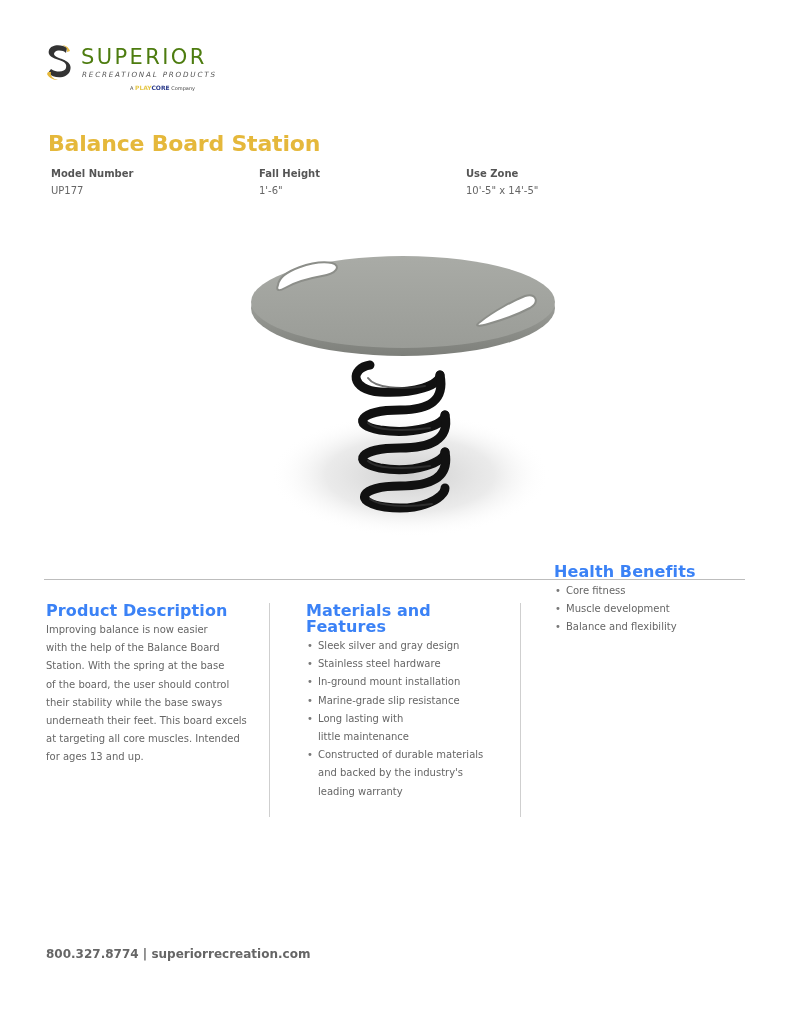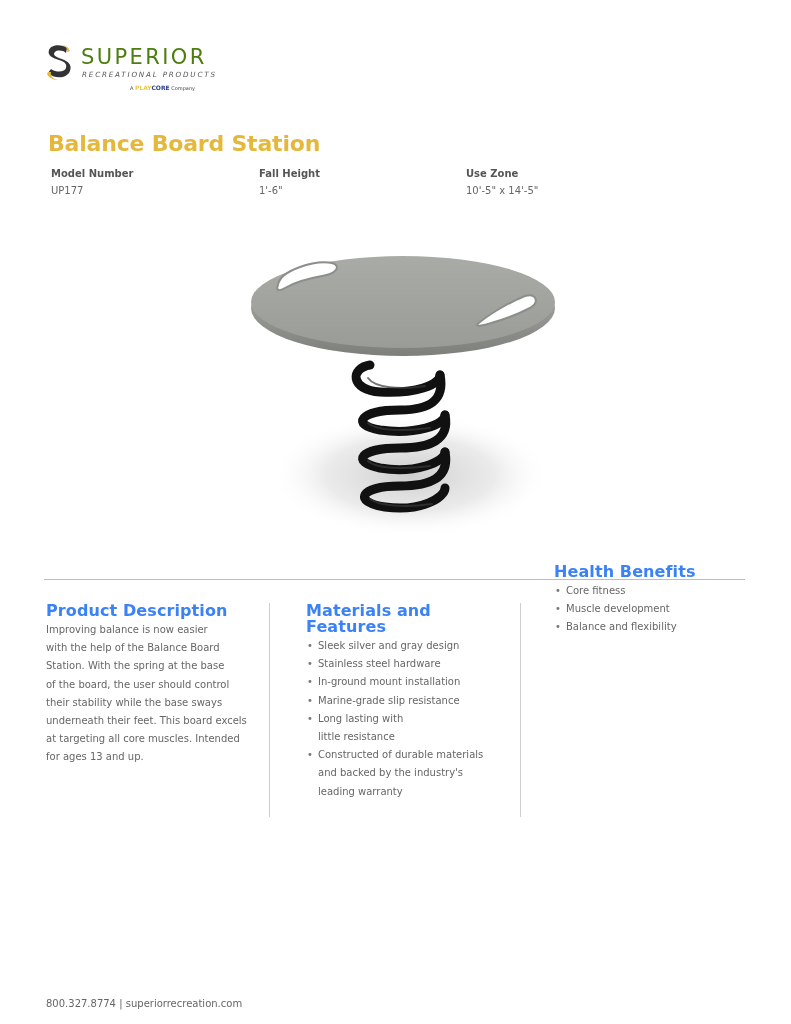--- a/index.html
+++ b/index.html
@@ -33,21 +33,21 @@
     .col { position: absolute; top: 603px; }
     .col h2 { font-size: 16px; font-weight: bold; color: #3b82f6; line-height: 16px; margin-bottom: 2px; letter-spacing: 0.1px; }
     .col p { font-size: 10px; line-height: 18.2px; color: #666666; }
     .col ul { list-style: none; }
     .col li { font-size: 10px; line-height: 18.2px; color: #666666; padding-left: 12px; position: relative; }
     .col li::before { content: "•"; position: absolute; left: 1px; top: 0; color: #777; }
     .col-desc { left: 46px; width: 215px; }
     .col-mat { left: 306px; width: 205px; }
     .col-health { left: 554px; top: 564px; width: 190px; }
 
-    .footer { position: absolute; left: 46px; top: 998px; font-size: 10px; color: #666666; line-height: 12px; }
+    .footer { position: absolute; left: 46px; top: 948px; font-size: 12px; color: #666666; line-height: 12px; font-weight: bold; }
   </style>
 </head>
 <body>
 
 <div class="logo">
   <svg class="logo-mark" viewBox="0 0 28 36">
     <path d="M22 4 C17 0 6 0 4 6 C2 12 8 14 14 16 C20 18 22 20 21 24 C20 28 12 29 6 25 L3 29 C9 35 22 35 25 27 C28 19 20 16 14 14 C9 12 8 10 10 8 C12 6 18 6 21 9 Z" fill="#333333"></path>
     <path d="M24 5 C22 2 19 1 17 1 C20 2 23 4 22 8 L25 7 Z" fill="#e5b83b"></path>
     <path d="M2 30 C4 34 9 36 13 36 C8 35 5 32 6 28 L3 28 Z" fill="#e5b83b"></path>
   </svg>
@@ -132,21 +132,21 @@
   </p>
 </div>
 
 <div class="col col-mat">
   <h2>Materials and Features</h2>
   <ul>
     <li>Sleek silver and gray design</li>
     <li>Stainless steel hardware</li>
     <li>In-ground mount installation</li>
     <li style="white-space:nowrap">Marine-grade slip resistance</li>
-    <li style="width:120px">Long lasting with little resistance</li>
+    <li style="width:120px">Long lasting with little maintenance</li>
     <li style="width:190px">Constructed of durable materials and backed by the industry's leading warranty</li>
   </ul>
 </div>
 
 <div class="col col-health">
   <h2>Health Benefits</h2>
   <ul>
     <li>Core fitness</li>
     <li>Muscle development</li>
     <li>Balance and flexibility</li>

